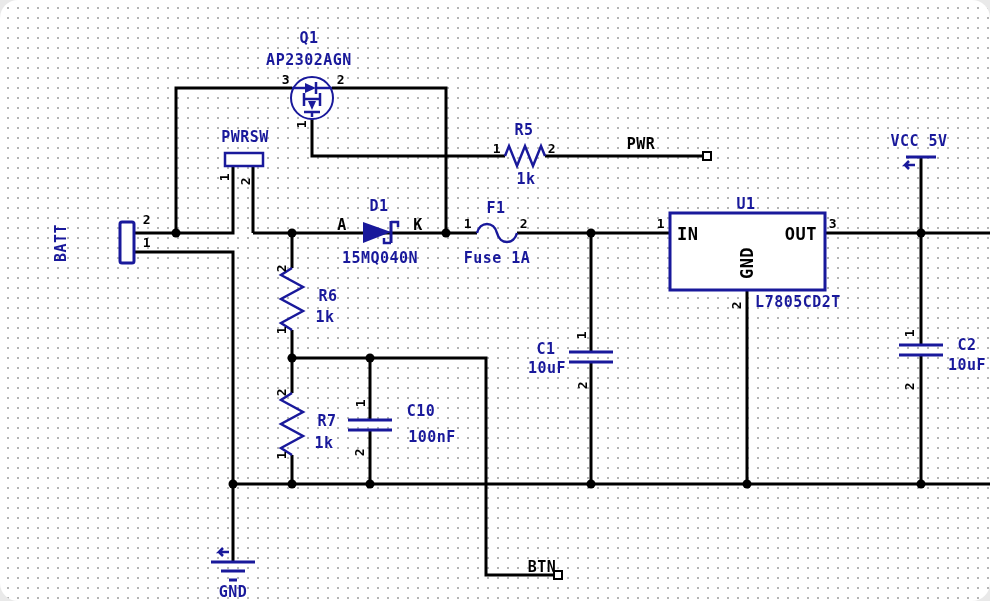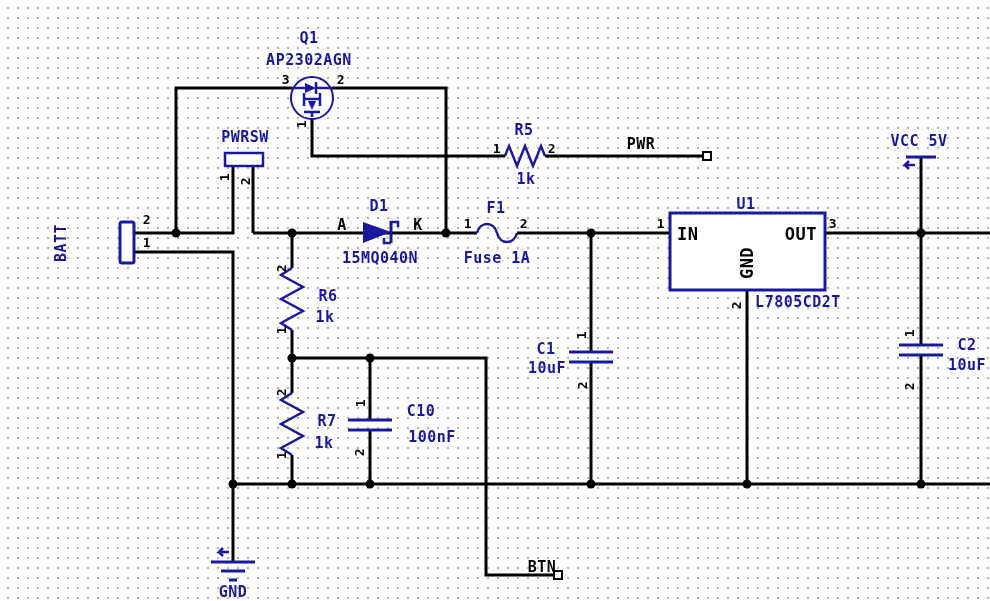--- a/index.html
+++ b/index.html
@@ -5,20 +5,21 @@
   html,body{margin:0;padding:0;background:#e9e9e9;}
   #canvas{
     position:relative;
     width:990px;height:601px;
     background-color:#ffffff;
     background-image:radial-gradient(circle,#b4b4b4 0.9px,transparent 1.1px);
     background-size:10px 10px;
     background-position:3px 3px;
     overflow:hidden;
     font-family:"DejaVu Sans Mono",monospace;
+    border-radius:18px;
   }
   svg text{
     font-family:"DejaVu Sans Mono",monospace;
     font-weight:bold;
     letter-spacing:0.5px;
   }
   .t-blue{fill:#19199b;font-size:15px;}
   .t-pin{fill:#000000;font-size:13px;}
   .t-pinname{fill:#000000;font-size:15px;}
   .t-big{fill:#000000;font-size:17px;}

